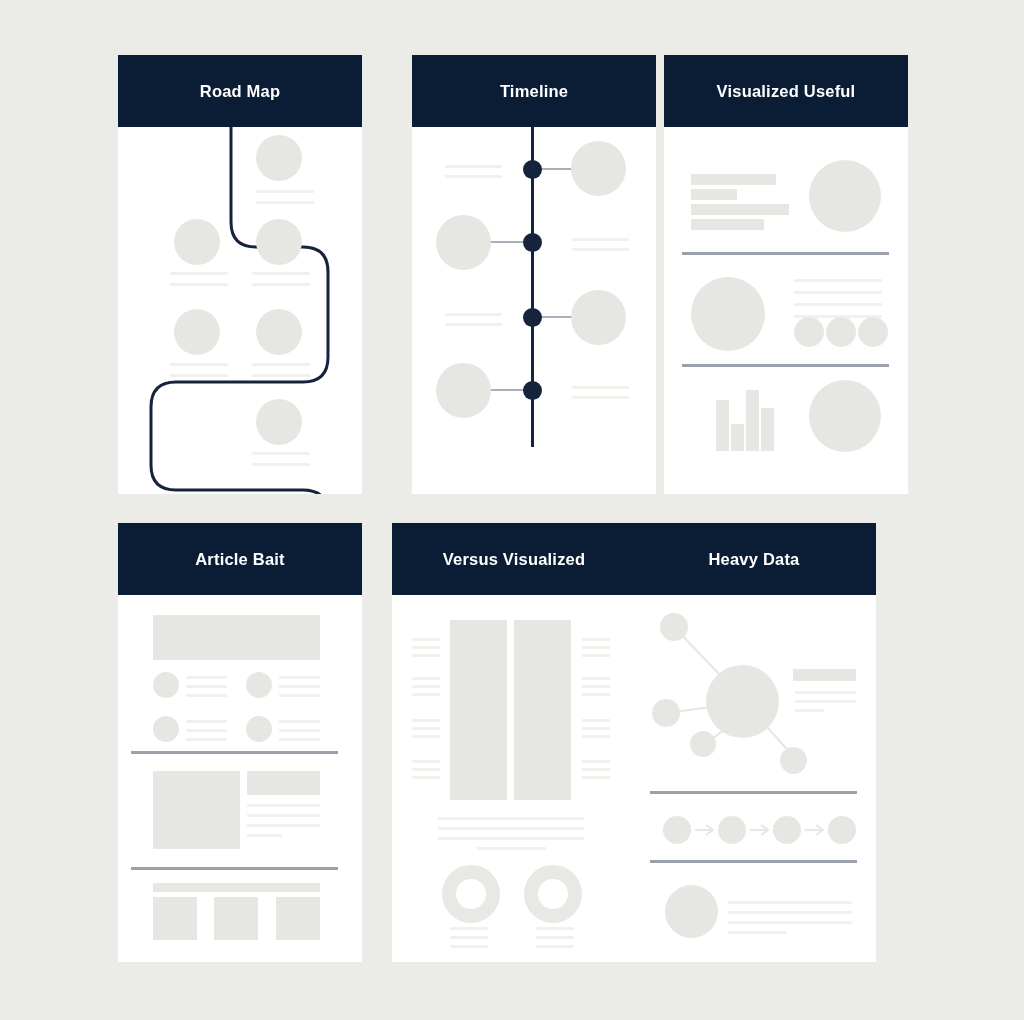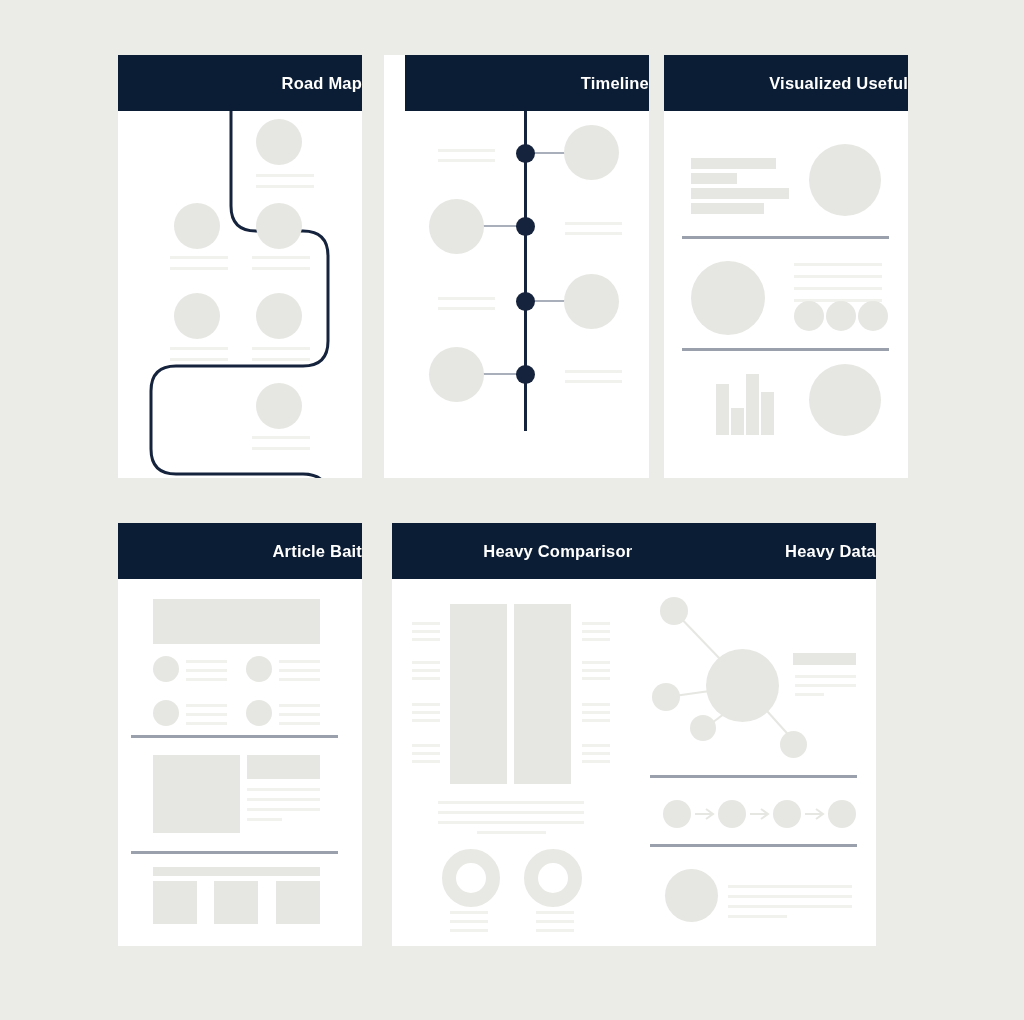--- a/index.html
+++ b/index.html
@@ -6,22 +6,22 @@
   body{
     width:1024px;height:1020px;
     background:#ebebe8;
     font-family:"Liberation Sans", sans-serif;
     overflow:hidden;
   }
   .board{position:relative;width:1024px;height:1020px;}
 
   .card{position:absolute;width:244px;background:#ffffff;overflow:hidden;}
   .card-header{
-    height:56px;background:#0b1d35;
-    display:flex;align-items:center;justify-content:flex-end;
+    height:72px;background:#0b1d35;
+    display:flex;align-items:center;justify-content:center;
   }
   .card-title{
     color:#ffffff;font-size:16.5px;font-weight:bold;letter-spacing:.2px;
   }
   .card-body{position:relative;height:367px;background:#fff;overflow:hidden;}
 
   
   .ph{background:#e6e6e2;position:absolute;}
   .ph-circle{background:#e6e6e2;border-radius:50%;position:absolute;}
   .ph-ring{border-radius:50%;position:absolute;border:14px solid #e8e8e4;background:transparent;}
@@ -72,21 +72,21 @@
       <div class="ph-circle" style="left:138px;top:182px;width:46px;height:46px;"></div>
       <div class="tline" style="left:134px;top:236px;width:58px;"></div>
       <div class="tline" style="left:134px;top:247px;width:58px;"></div>
 
       <div class="ph-circle" style="left:138px;top:272px;width:46px;height:46px;"></div>
       <div class="tline" style="left:134px;top:325px;width:58px;"></div>
       <div class="tline" style="left:134px;top:336px;width:58px;"></div>
     </div>
   </div>
 
-  <div class="card" style="left:384px;top:55px;padding-left:21px;">
+  <div class="card" style="left:412px;top:55px;">
     <div class="card-header">
       <span class="card-title">Timeline</span>
     </div>
     <div class="card-body">
       <div class="tl-axis" style="left:119px;top:0px;height:320px;"></div>
 
       <div class="tl-conn" style="left:128px;top:41px;width:36px;"></div>
       <div class="tl-dot" style="left:111px;top:33px;"></div>
       <div class="ph-circle" style="left:159px;top:14px;width:55px;height:55px;"></div>
       <div class="tline" style="left:33px;top:38px;width:57px;"></div>
@@ -184,21 +184,21 @@
 
       <div class="ph" style="left:35px;top:288px;width:167px;height:9px;"></div>
       <div class="ph" style="left:35px;top:302px;width:44px;height:43px;"></div>
       <div class="ph" style="left:96px;top:302px;width:44px;height:43px;"></div>
       <div class="ph" style="left:158px;top:302px;width:44px;height:43px;"></div>
     </div>
   </div>
 
   <div class="card" style="left:392px;top:523px;">
     <div class="card-header">
-      <span class="card-title">Heavy Comparison</span>
+      <span class="card-title">Versus Visualized</span>
     </div>
     <div class="card-body">
 
       <div class="ph" style="left:58px;top:25px;width:57px;height:180px;"></div>
       <div class="ph" style="left:122px;top:25px;width:57px;height:180px;"></div>
 
       <div class="tline" style="left:20px;top:43px;width:28px;"></div>
       <div class="tline" style="left:20px;top:51px;width:28px;"></div>
       <div class="tline" style="left:20px;top:59px;width:28px;"></div>
       <div class="tline" style="left:20px;top:82px;width:28px;"></div>

